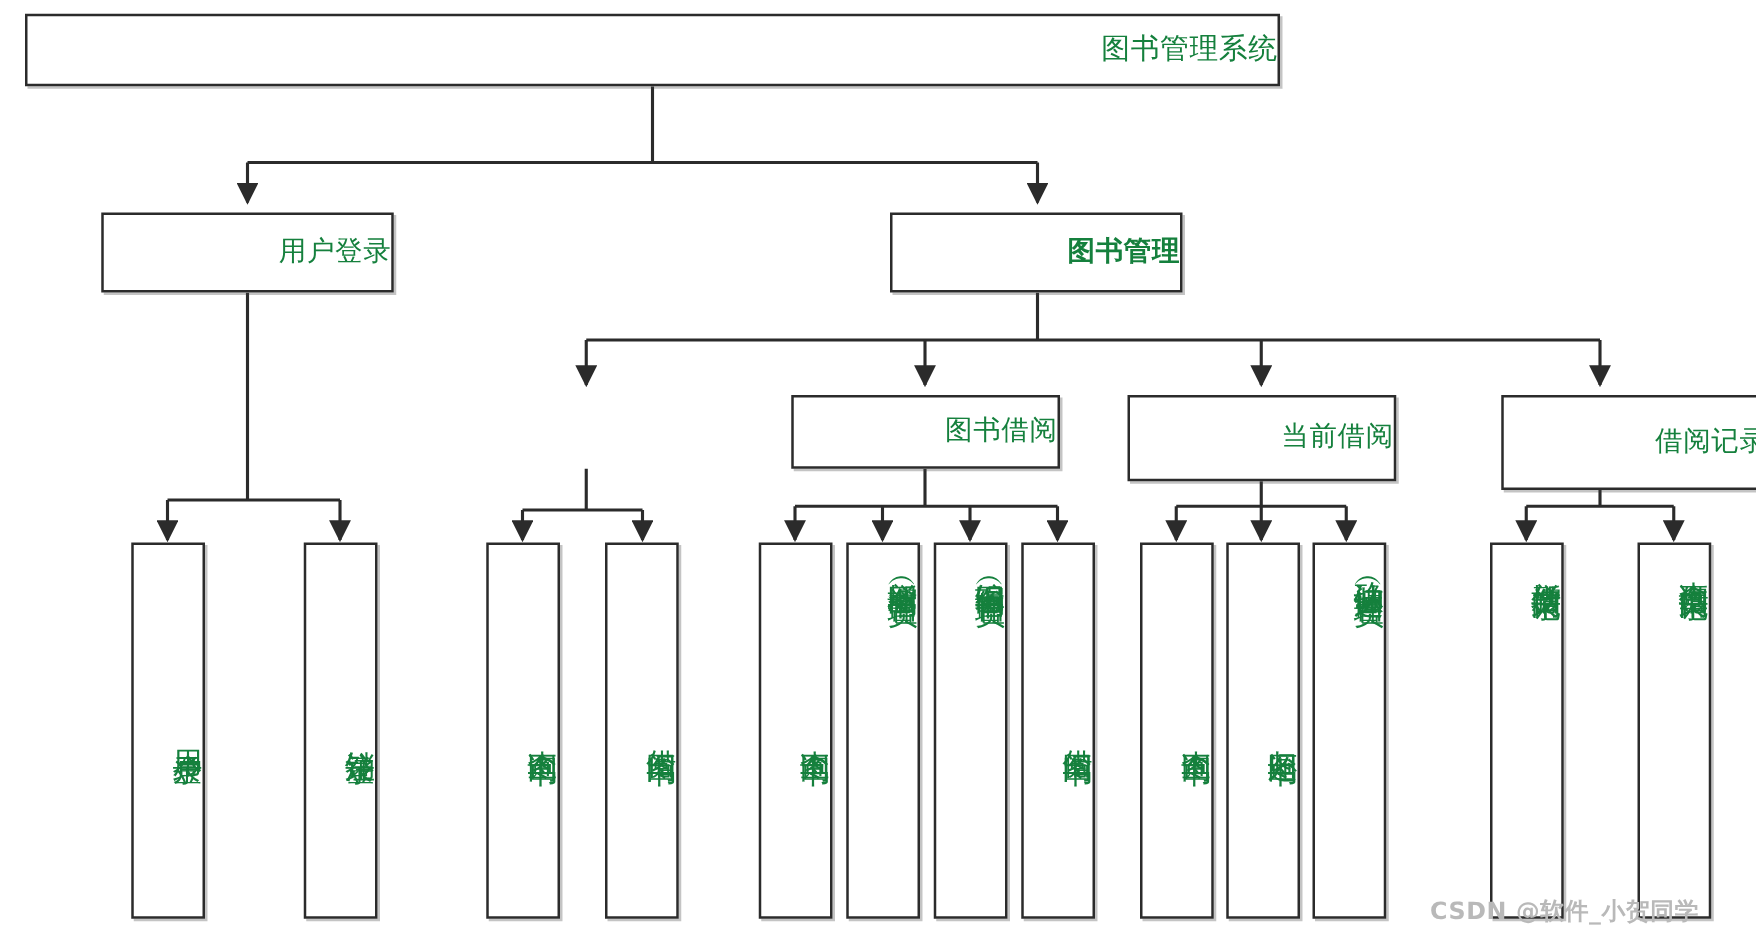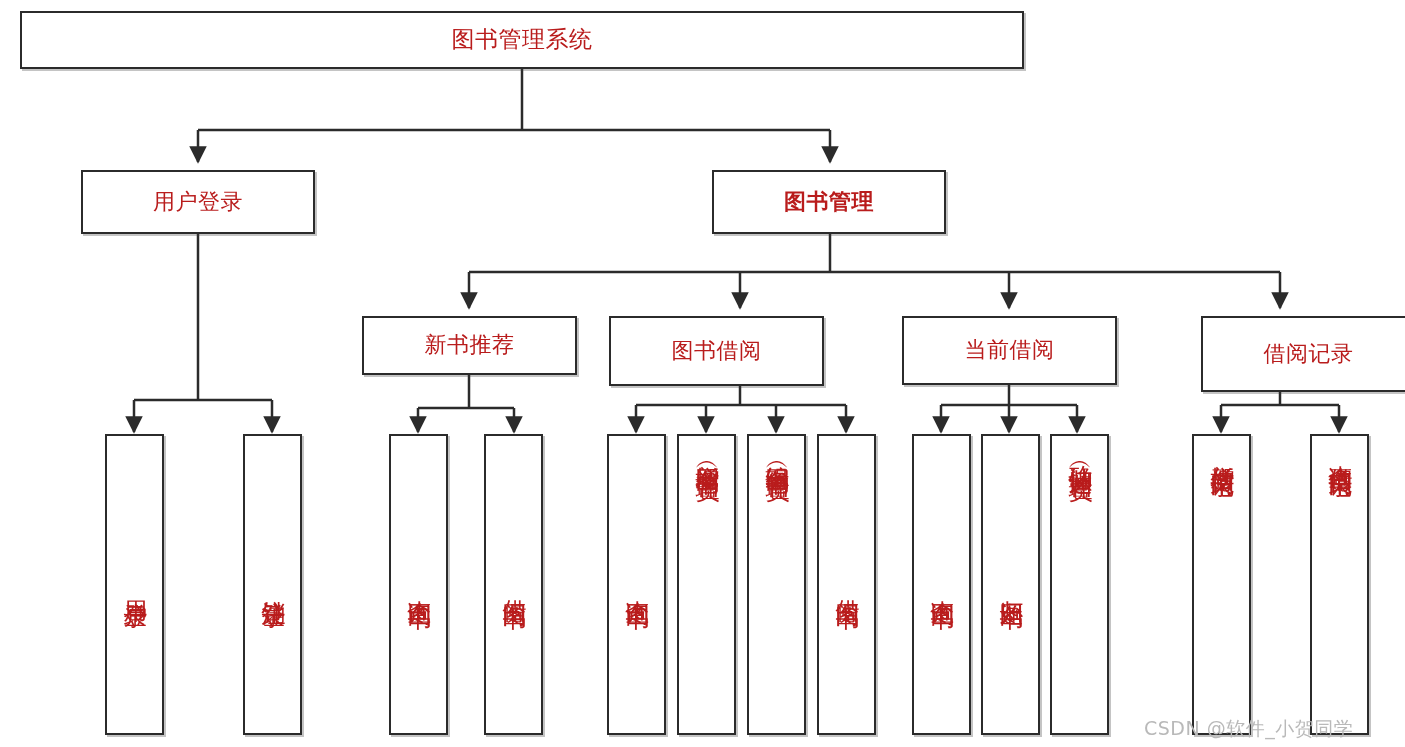--- a/index.html
+++ b/index.html
@@ -26,22 +26,22 @@
     height: 747px;
     pointer-events: none;
   }
   .node {
     position: absolute;
     box-sizing: border-box;
     border: 2.5px solid #2b2b2b;
     background: #ffffff;
     display: flex;
     align-items: center;
-    justify-content: center;
-    color: #b91c1c;
+    justify-content: flex-end;
+    color: #15803d;
     box-shadow: 2px 2px 0 rgba(60,60,60,0.30);
   }
   .node .label {
     display: block;
     text-align: center;
     letter-spacing: 0.5px;
   }
   
   .node.h .label {
     font-size: 22px;
@@ -135,24 +135,21 @@
     <span class="label">图书管理系统</span>
   </div>
 
   <div class="node h" style="left:81px; top:170px; width:234px; height:64px;">
     <span class="label">用户登录</span>
   </div>
   <div class="node h" style="left:712px; top:170px; width:234px; height:64px;font-weight:bold;">
     <span class="label">图书管理</span>
   </div>
 
-  <div class="node h" style="left:362px; top:316px; width:215px; height:59px;">
-    <span class="label">新书推荐</span>
-  </div>
-  <div class="node h" style="left:609px; top:316px; width:215px; height:70px;">
+  <div class="node h" style="left:633px; top:316px; width:215px; height:59px;">
     <span class="label">图书借阅</span>
   </div>
   <div class="node h" style="left:902px; top:316px; width:215px; height:69px;">
     <span class="label">当前借阅</span>
   </div>
   <div class="node h" style="left:1172px; top:316px; width:215px; height:76px;margin-left:29px;">
     <span class="label">借阅记录</span>
   </div>
 
   <div class="node v short" style="left:105px; top:434px; width:59px; height:301px;">
@@ -192,15 +189,15 @@
     <span class="label">确认归还（管理员）</span>
   </div>
 
   <div class="node v" style="left:1192px; top:434px; width:59px; height:301px;">
     <span class="label">新增借阅记录</span>
   </div>
   <div class="node v" style="left:1310px; top:434px; width:59px; height:301px;">
     <span class="label">查询借阅记录</span>
   </div>
 
-  <div class="watermark" style="left:1144px; top:716px;">CSDN @软件_小贺同学</div>
+  <div class="watermark" style="left:1144px; top:716px;font-weight:bold;">CSDN @软件_小贺同学</div>
 
 </div>
 
 </body></html>

